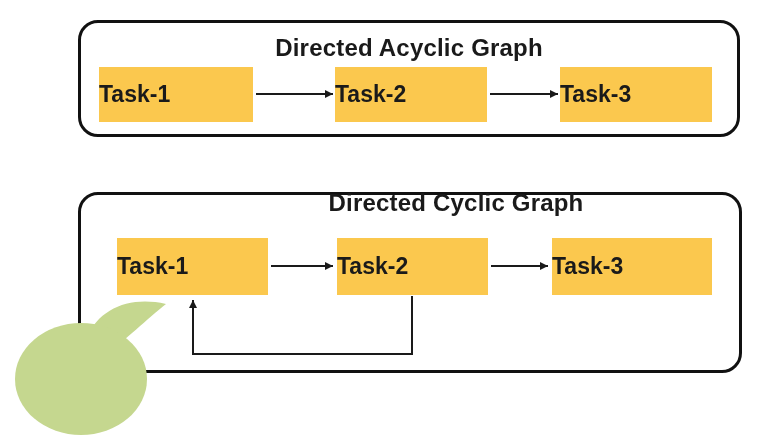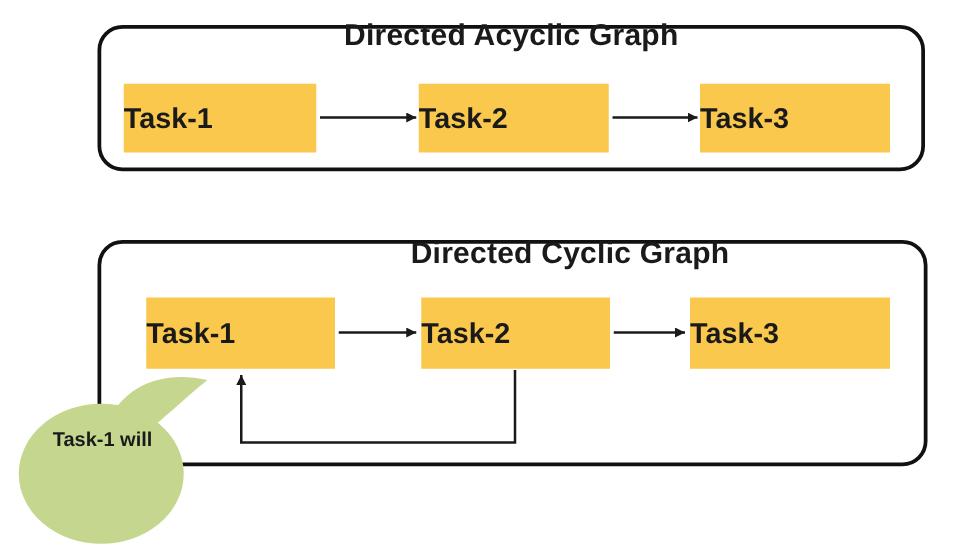--- a/index.html
+++ b/index.html
@@ -26,21 +26,21 @@
   .frame-dcg  { left: 78px; top: 192px; width: 664px; height: 181px; }
   .frame-title {
     position: absolute;
     margin: 0;
     text-align: center;
     font-size: 24px;
     font-weight: 700;
     color: var(--text-color, #1a1a1a);
     letter-spacing: 0.2px;
   }
-  .title-dag { left: 78px; top: 15px;  width: 662px; }
+  .title-dag { left: 78px; top: 34px;  width: 662px; }
   .title-dcg { left: 78px; top: 189px; width: 756px; }
   .node {
     position: absolute;
     background: var(--node-fill, #FBC84E);
     display: flex;
     align-items: center;
     justify-content: flex-start;
     box-sizing: border-box;
   }
   .node span {
@@ -129,16 +129,15 @@
     <line x1="271" y1="266" x2="333" y2="266" marker-end="url(#ah)"></line>
     <line x1="491" y1="266" x2="548" y2="266" marker-end="url(#ah)"></line>
     <path d="M412,296 L412,354 L193,354 L193,300" marker-end="url(#ah)"></path>
   </svg>
 
   <svg class="callout-shape" width="200" height="151" viewBox="0 0 200 151" aria-hidden="true">
     <path class="blob" d="M86,48 C100,18 130,6 166,14 C148,28 124,52 108,62 Z"></path>
     <ellipse class="blob" cx="81" cy="89" rx="66" ry="56"></ellipse>
   </svg>
   <div class="callout-text">
-    <div>Task-1 will</div>
   </div>
 
 </div>
 
 </body></html>

